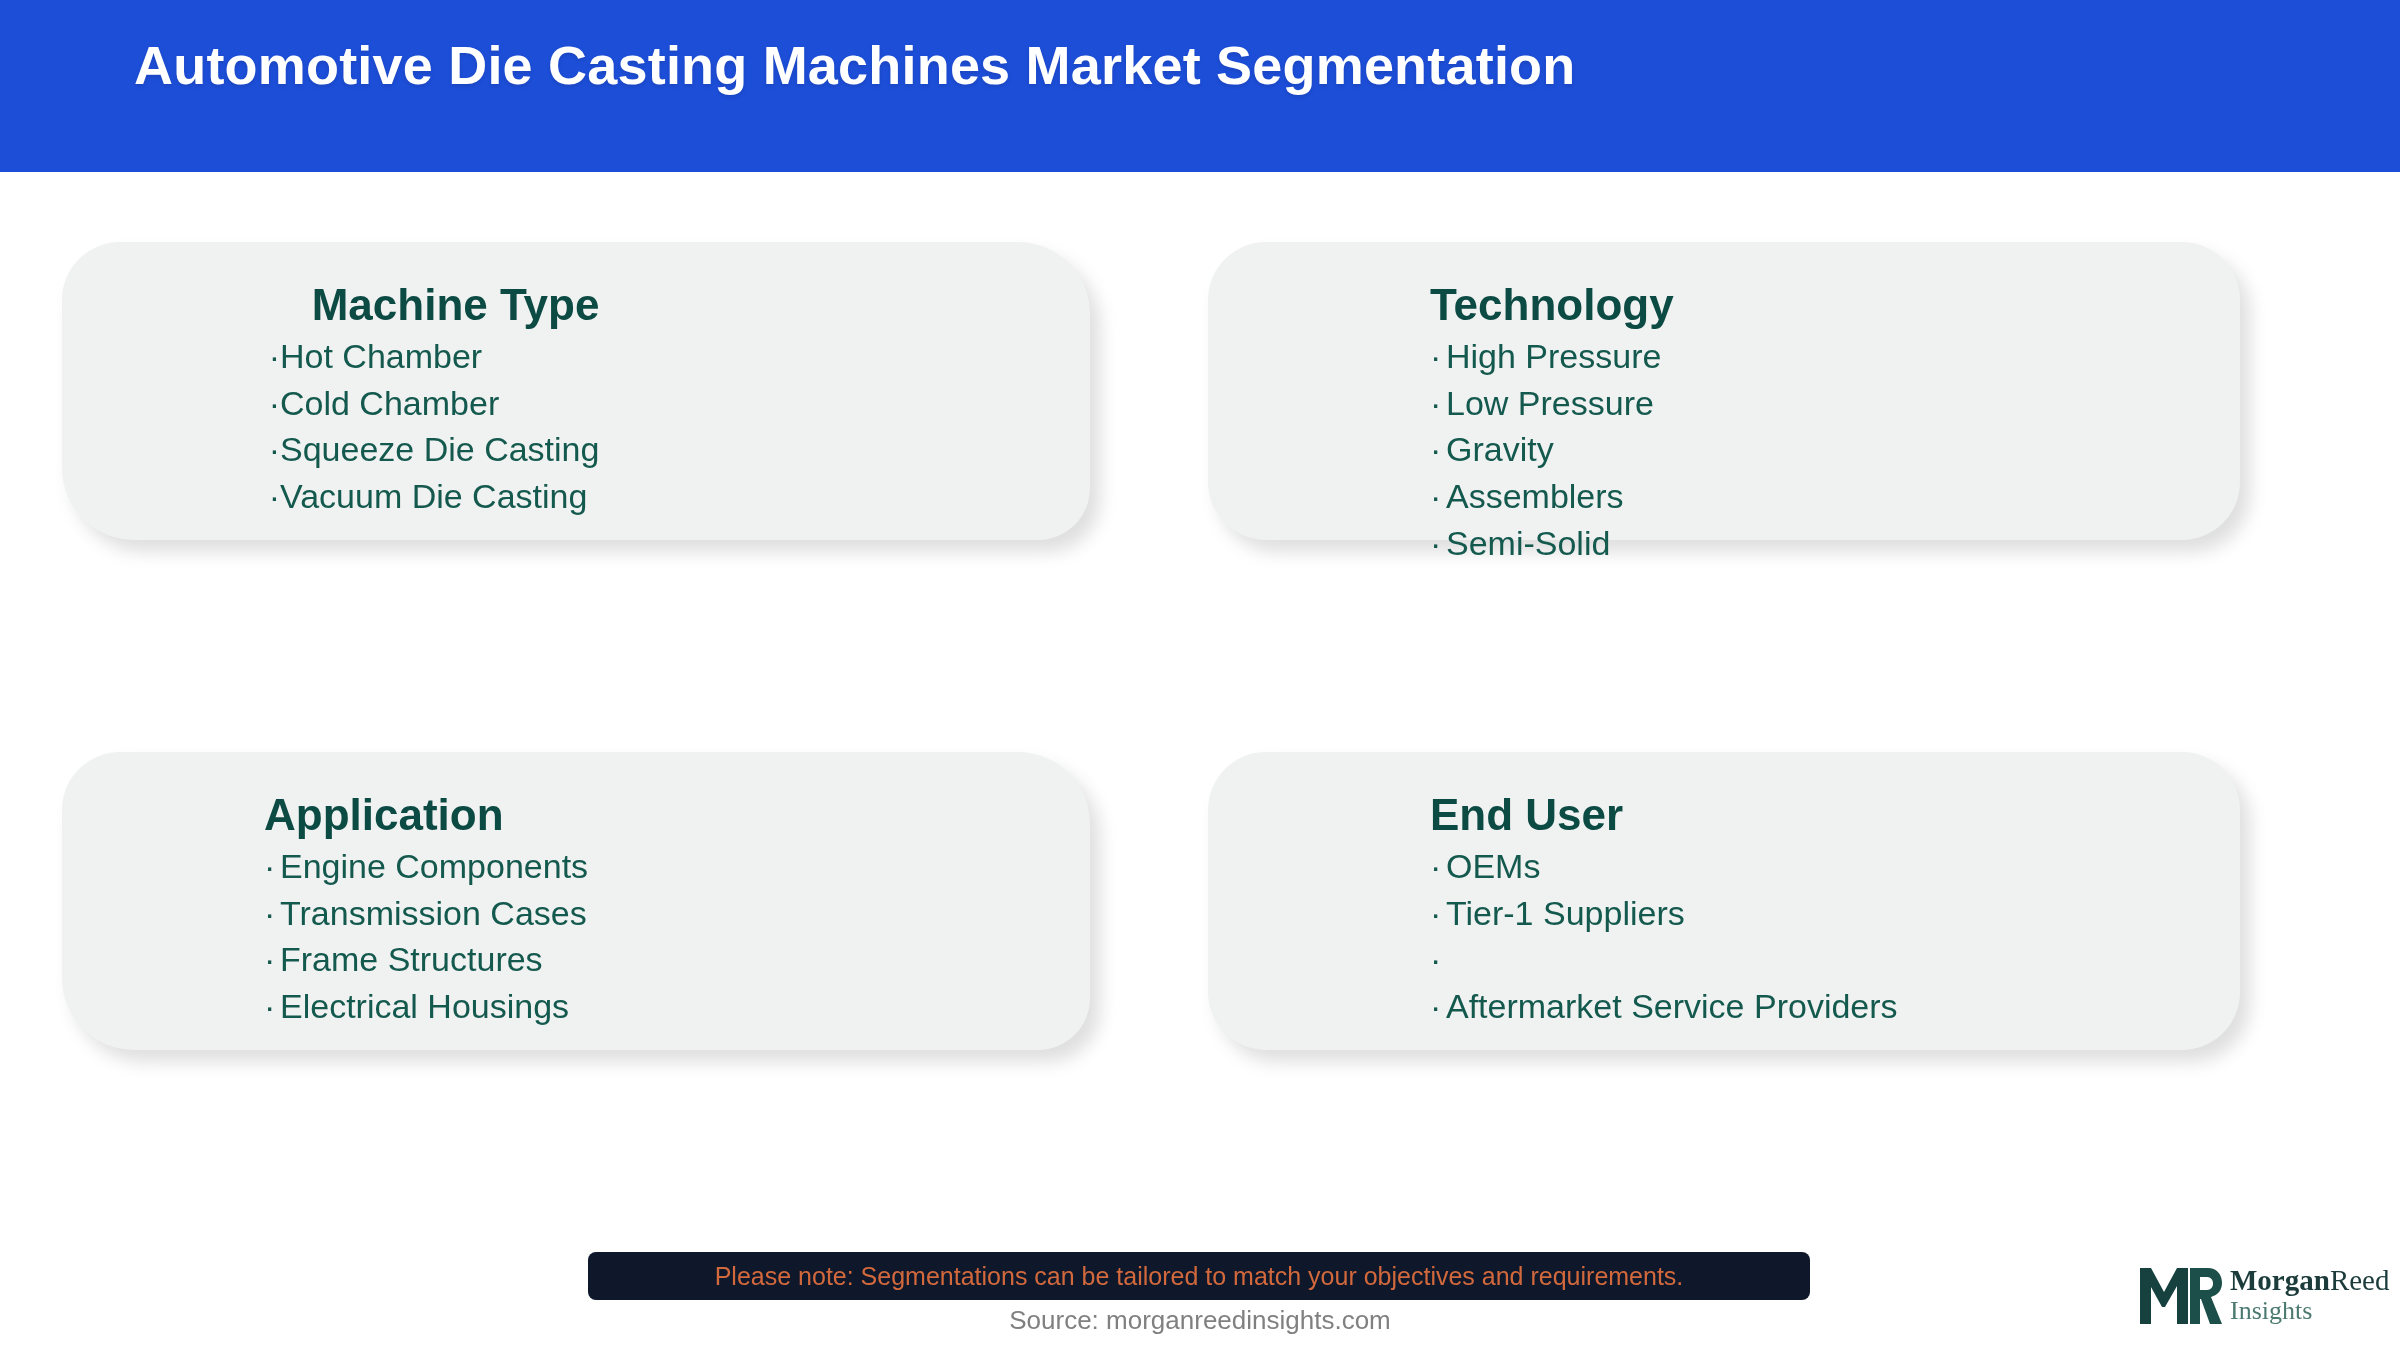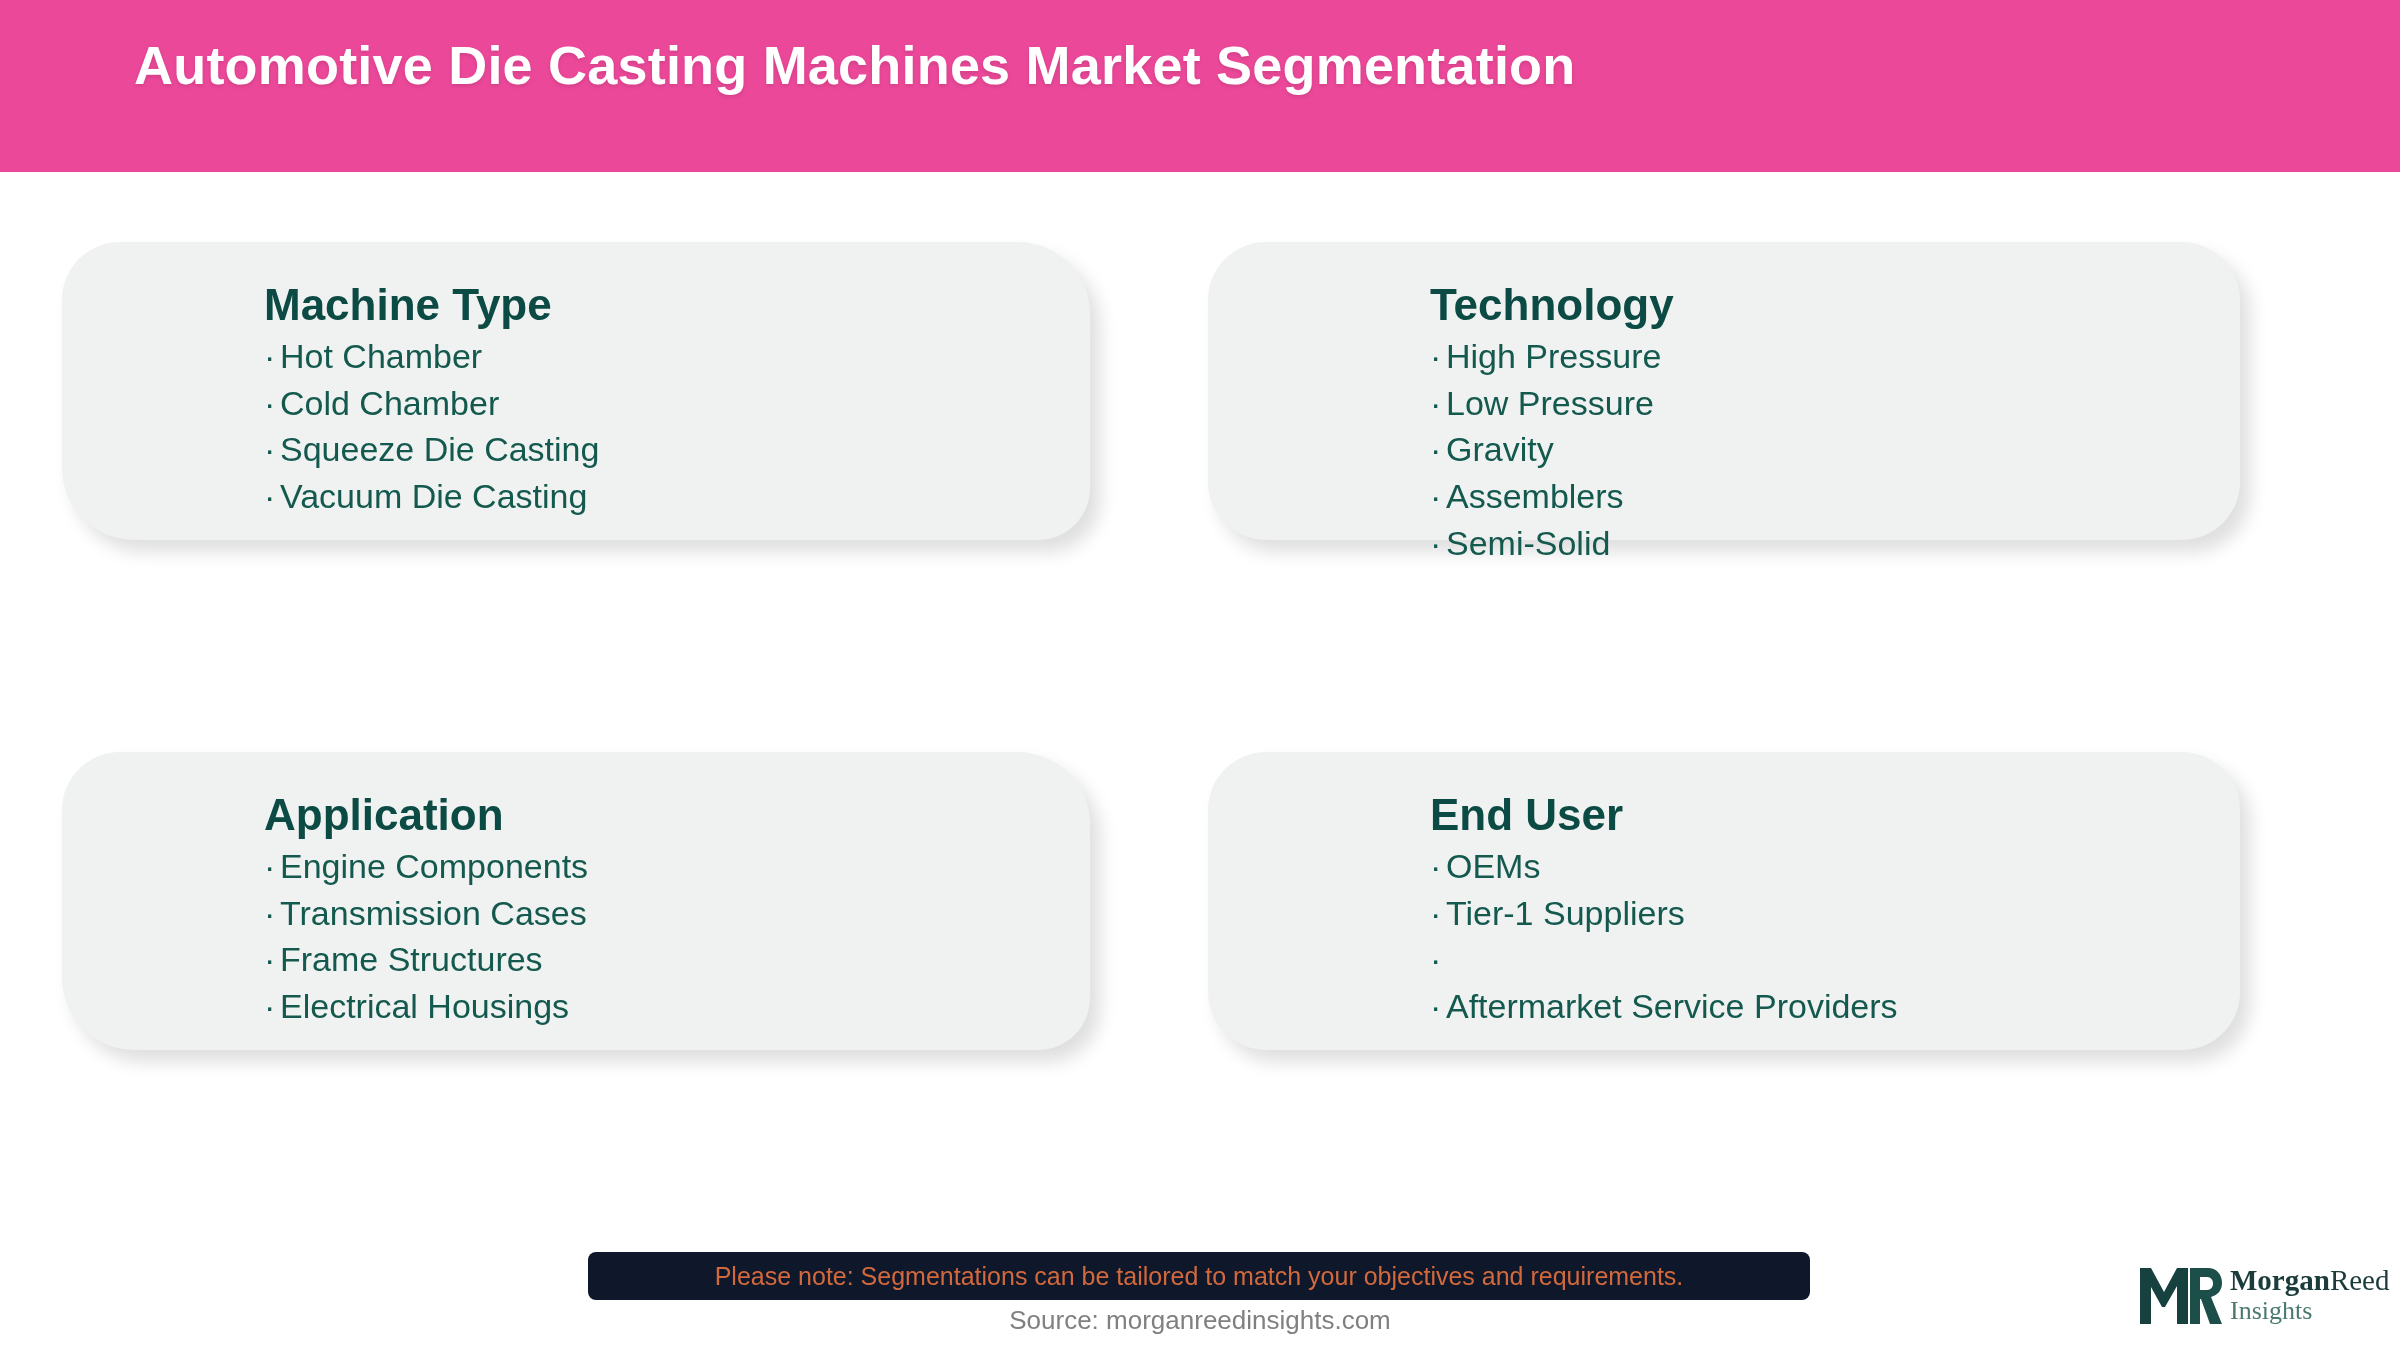--- a/index.html
+++ b/index.html
@@ -15,21 +15,21 @@
     position: relative;
   }
 
   
   .header-band {
     position: absolute;
     left: 0;
     top: 0;
     width: 2400px;
     height: 172px;
-    background: #ec4899;
+    background: #1d4ed8;
     box-sizing: border-box;
   }
   .header-title {
     position: absolute;
     left: 134px;
     top: 34px;
     font-size: 54px;
     font-weight: bold;
     color: #ffffff;
     letter-spacing: 0.2px;
@@ -52,21 +52,21 @@
     box-sizing: border-box;
   }
   
   .card.r-left {
     border-radius: 58px 72px 52px 72px;
   }
   .card.r-right {
     border-radius: 58px 58px 58px 58px;
   }
 
-  .card-1 { left: 62px;   top: 70px;  width: 1028px; height: 298px; }
+  .card-1 { left: 62px;   top: 70px;  width: 1028px; height: 298px; text-align: right; }
   .card-2 { left: 1208px; top: 70px;  width: 1032px; height: 298px; }
   .card-3 { left: 62px;   top: 580px; width: 1028px; height: 298px; }
   .card-4 { left: 1208px; top: 580px; width: 1032px; height: 298px; }
 
   .card-inner {
     position: absolute;
     left: 0;
     top: 0;
     padding: 0;
   }

